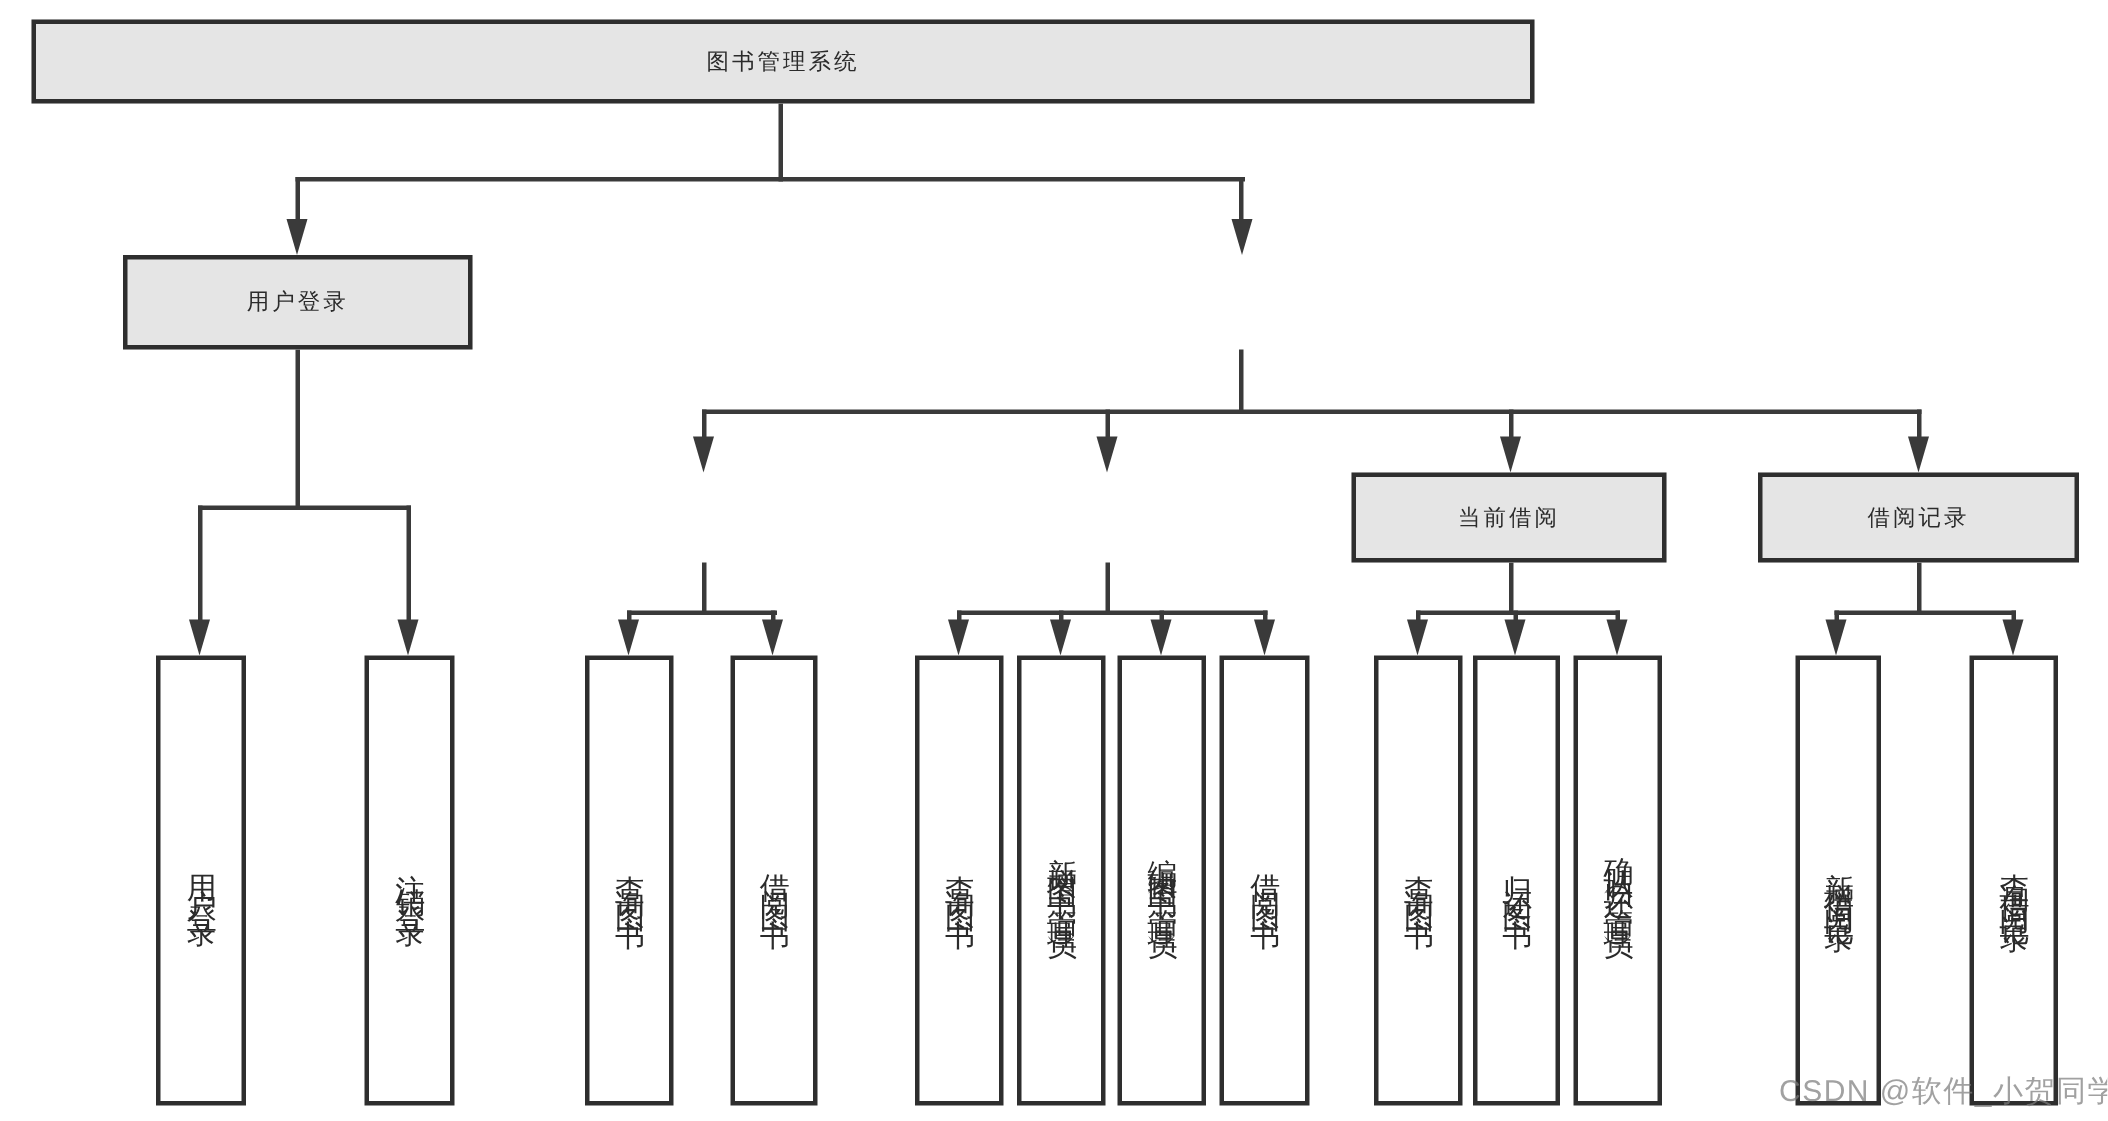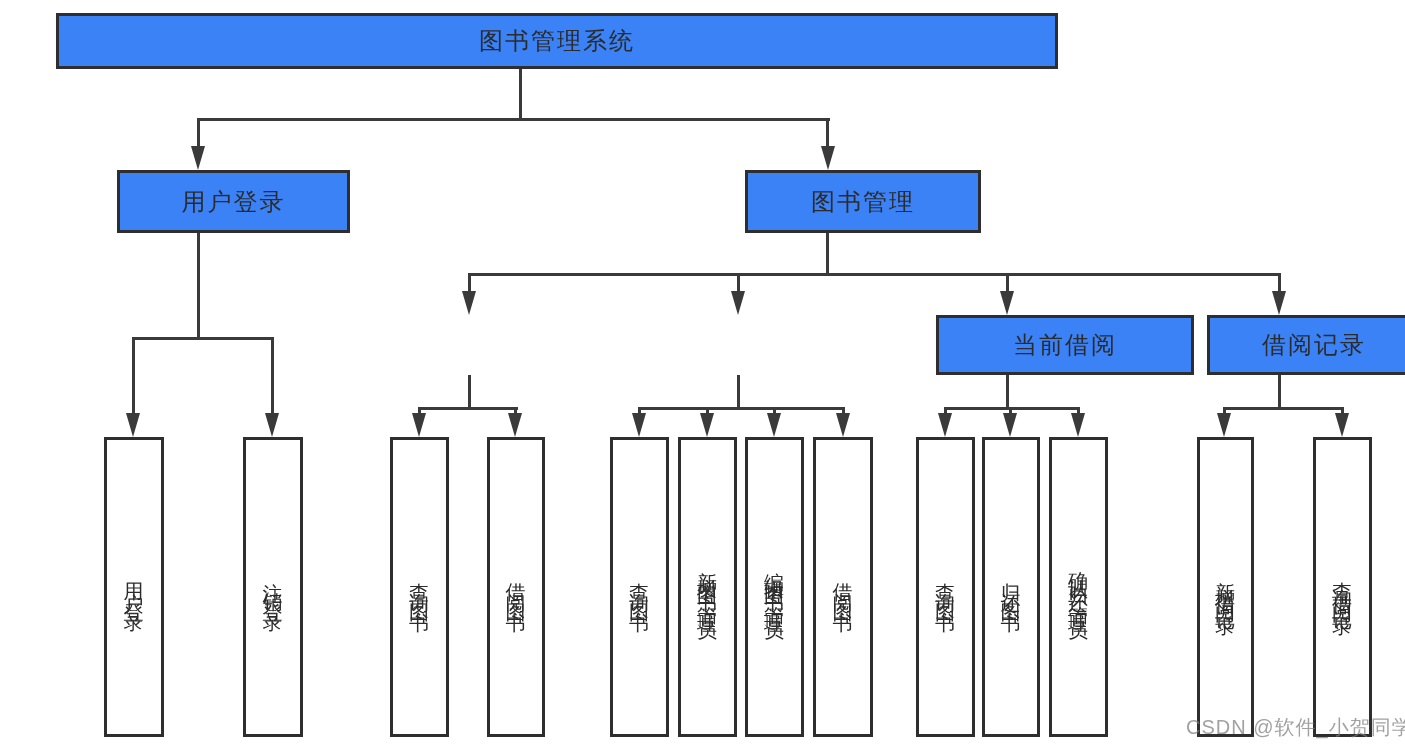--- a/index.html
+++ b/index.html
@@ -11,30 +11,29 @@
     width: 1405px;
     height: 747px;
     background: #ffffff;
     overflow: hidden;
     color: #2b2b2b;
   }
 
   
   .box {
     position: absolute;
-    background: #3b82f6;
+    background: #e5e5e5;
     border: 3px solid #2e2e2e;
     display: flex;
     align-items: center;
     justify-content: center;
-    font-size: 24px;
+    font-size: 15px;
     letter-spacing: 2px;
     color: #2b2b2b;
     z-index: 2;
-    margin-left: 35px;
   }
 
   
   .vbox {
     position: absolute;
     top: 437px;
     height: 300px;
     background: #ffffff;
     border: 3px solid #2e2e2e;
     display: flex;
@@ -88,44 +87,41 @@
 
   <div class="vline" style="left:519px; top:69px; height:52px;"></div>
   <div class="hline" style="left:197px; top:118px; width:633px;"></div>
   <div class="vline" style="left:197px; top:118px; height:32px;"></div>
   <div class="arrowhead" style="left:191px; top:146px;"></div>
   <div class="vline" style="left:826px; top:118px; height:32px;"></div>
   <div class="arrowhead" style="left:821px; top:146px;"></div>
 
   <div class="box" style="left:82px; top:170px; width:233px; height:63px;">
     <span>用户登录</span>
-  </div>
-  <div class="box" style="left:710px; top:170px; width:236px; height:63px;">
-    <span>图书管理</span>
   </div>
 
   <div class="vline" style="left:197px; top:233px; height:107px;"></div>
   <div class="hline" style="left:132px; top:337px; width:142px;"></div>
   <div class="vline" style="left:132px; top:337px; height:80px;"></div>
   <div class="arrowhead" style="left:126px; top:413px;"></div>
   <div class="vline" style="left:271px; top:337px; height:80px;"></div>
   <div class="arrowhead" style="left:265px; top:413px;"></div>
 
   <div class="vline" style="left:826px; top:233px; height:43px;"></div>
   <div class="hline" style="left:468px; top:273px; width:813px;"></div>
   <div class="vline" style="left:468px; top:273px; height:22px;"></div>
   <div class="arrowhead" style="left:462px; top:291px;"></div>
   <div class="vline" style="left:737px; top:273px; height:22px;"></div>
   <div class="arrowhead" style="left:731px; top:291px;"></div>
   <div class="vline" style="left:1006px; top:273px; height:22px;"></div>
   <div class="arrowhead" style="left:1000px; top:291px;"></div>
   <div class="vline" style="left:1278px; top:273px; height:22px;"></div>
   <div class="arrowhead" style="left:1272px; top:291px;"></div>
 
-  <div class="box" style="left:901px; top:315px; width:258px; height:60px;">
+  <div class="box" style="left:901px; top:315px; width:210px; height:60px;">
     <span>当前借阅</span>
   </div>
   <div class="box" style="left:1172px; top:315px; width:214px; height:60px;">
     <span>借阅记录</span>
   </div>
 
   <div class="vline" style="left:468px; top:375px; height:35px;"></div>
   <div class="hline" style="left:418px; top:407px; width:100px;"></div>
   <div class="vline" style="left:418px; top:407px; height:10px;"></div>
   <div class="arrowhead" style="left:412px; top:413px;"></div>

